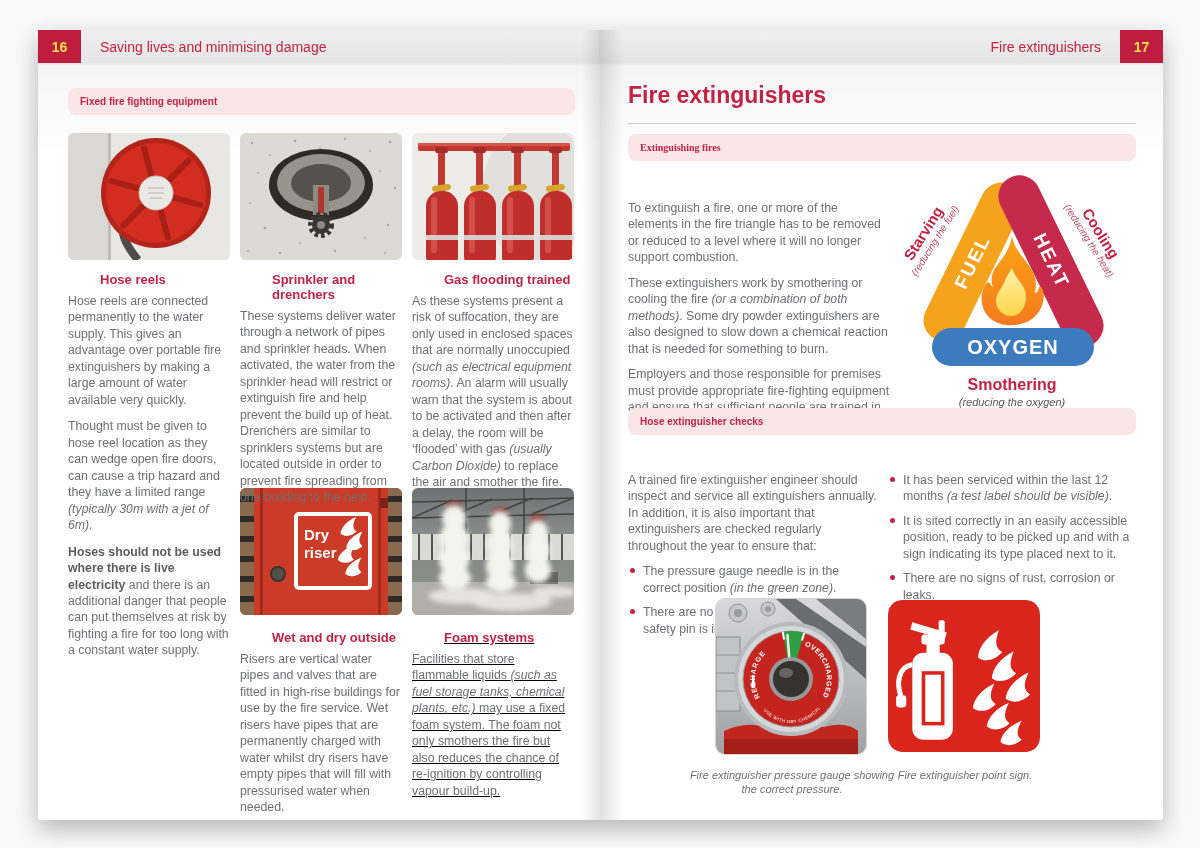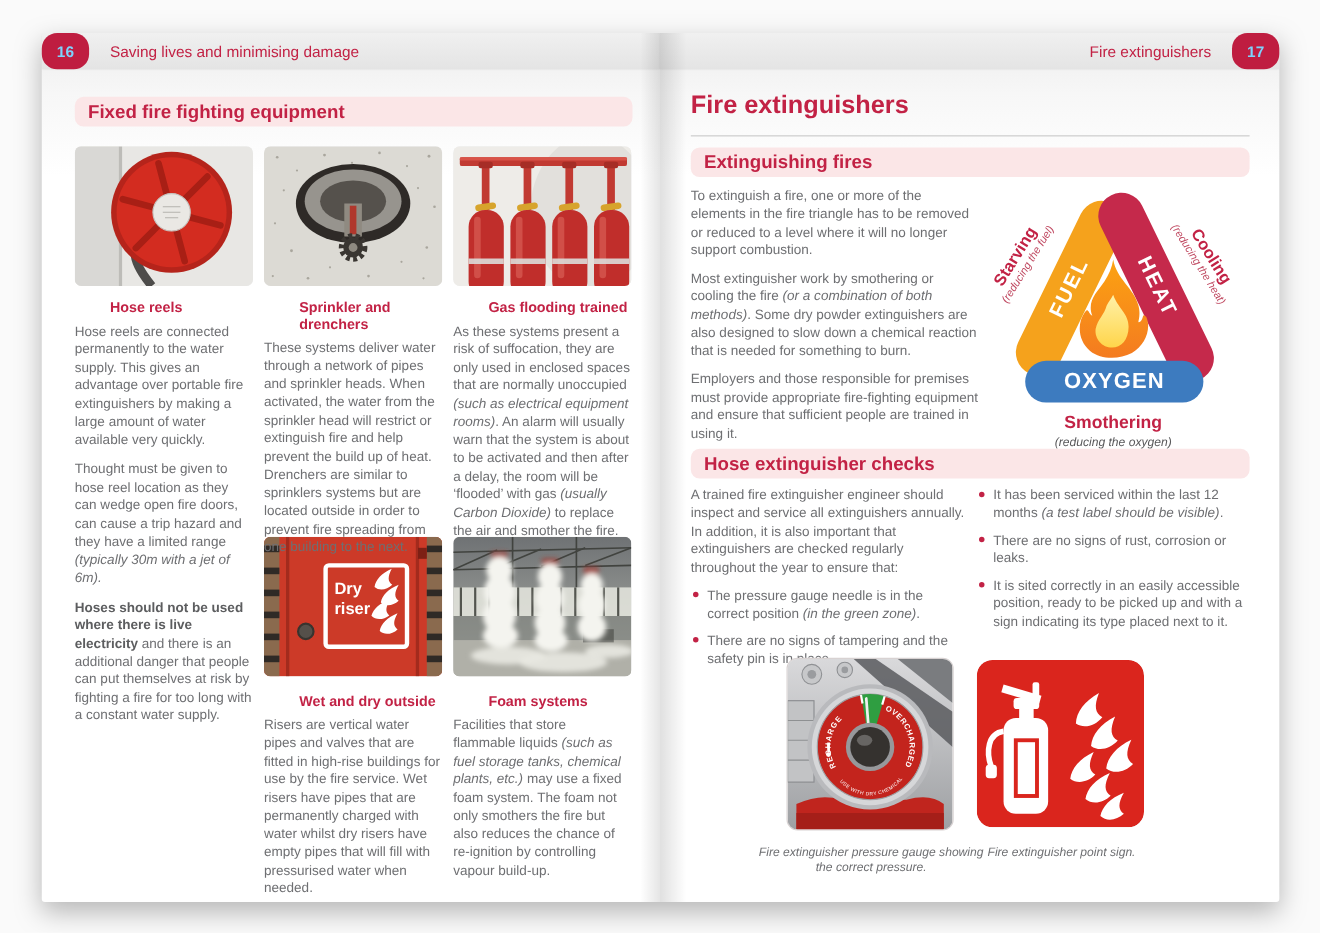--- a/index.html
+++ b/index.html
@@ -12,47 +12,47 @@
           background:linear-gradient(180deg,#ececec 0px,#f7f7f7 55px,#ffffff 130px); }
   .page-left  { left:0; width:562px; border-radius:3px 0 0 3px; }
   .page-right { left:562px; width:563px; border-radius:0 3px 3px 0; }
   .page-left::after  { content:''; position:absolute; right:0; top:0; bottom:0; width:18px;
                        background:linear-gradient(90deg,rgba(0,0,0,0),rgba(0,0,0,.10)); z-index:9; pointer-events:none; }
   .page-right::before{ content:''; position:absolute; left:0; top:0; bottom:0; width:24px;
                        background:linear-gradient(90deg,rgba(0,0,0,.12),rgba(0,0,0,0)); z-index:9; pointer-events:none; }
 
   .band { position:absolute; top:0; left:0; right:0; height:33px;
           background:linear-gradient(180deg,#f0f0f0,#e4e4e4); box-shadow:0 1px 2px rgba(0,0,0,.07); }
-  .pagenum { position:absolute; top:0; width:43px; height:33px; background:#bf1d40; color:#7dd3fc;
-             font-weight:bold; font-size:14px; display:flex; align-items:center; justify-content:center;border-radius:14px; }
+  .pagenum { position:absolute; top:0; width:43px; height:33px; background:#bf1d40; color:#fde047;
+             font-weight:bold; font-size:14px; display:flex; align-items:center; justify-content:center; }
   .pn-left  { left:0; }
   .pn-right { right:0; }
   .band-title { position:absolute; top:0; height:33px; display:flex; align-items:center;
                 color:#c22245; font-size:14px; }
   .bt-left  { left:62px; }
   .bt-right { right:62px; }
 
   .secbar { position:absolute; height:27px; background:#fbe6e7; border-radius:8px;
             display:flex; align-items:center; padding:0 12px;
-            color:#c22245; font-weight:bold; font-size:17px; }
+            color:#c22245; font-weight:bold; font-size:10px; }
 
   .main-title { position:absolute; left:28px; top:52px; font-size:23px; font-weight:bold; color:#c22245; }
   .title-rule { position:absolute; left:28px; top:93px; width:508px; height:1px; background:#c9c9c9; }
 
   .photo { position:absolute; border-radius:6px; overflow:hidden; background:#eee; }
   .photo svg { display:block; }
   .photo-framed { border:1px solid #d8d2d2; border-radius:10px; }
 
   .colblock { position:absolute; width:162px; }
   .colhead { color:#c22245; font-weight:bold; font-size:13px; margin-bottom:6px;padding-left:32px; }
   .p { color:#6e6f72; font-size:12.3px; line-height:1.34; margin-bottom:10px; }
   .it { font-style:italic; }
   .bd { font-weight:bold; color:#5c5d5f; }
 
-  .txtcol { position:absolute; }
+  .txtcol { position:absolute;margin-top:30px; }
   .bul { display:flex; margin-bottom:8px; }
   .bul .dot { flex:none; width:5px; height:5px; border-radius:50%; background:#c22245; margin:5px 8px 0 2px; }
   .bul .p { margin-bottom:0; }
 
   .caption { position:absolute; width:220px; text-align:center; font-style:italic;
              color:#6e6f72; font-size:11px; line-height:1.3; }
 
   
   .triangle { position:absolute; left:288px; top:128px; width:248px; height:262px; }
   .tri-bar { position:absolute; display:flex; align-items:center; justify-content:center;
@@ -306,39 +306,39 @@
     </div>
     <div class="colblock" style="left:202px; top:600px;">
       <div class="colhead">Wet and dry outside</div>
       <p class="p"><span>Risers are vertical water pipes and valves that are fitted in high-rise buildings for use by the fire service. Wet risers have pipes that are permanently charged with water whilst dry risers have empty pipes that will fill with pressurised water when needed.</span></p>
     </div>
 
     <div class="colblock" style="left:374px; top:242px;">
       <div class="colhead">Gas flooding trained</div>
       <p class="p"><span>As these systems present a risk of suffocation, they are only used in enclosed spaces that are normally unoccupied </span><span class="it">(such as electrical equipment rooms)</span><span>. An alarm will usually warn that the system is about to be activated and then after a delay, the room will be ‘flooded’ with gas </span><span class="it">(usually Carbon Dioxide)</span><span> to replace the air and smother the fire.</span></p>
     </div>
-    <div class="colblock" style="left:374px; top:600px;">
+    <div class="colblock" style="left:374px; top:600px;text-decoration:underline;">
       <div class="colhead">Foam systems</div>
       <p class="p"><span>Facilities that store flammable liquids </span><span class="it">(such as fuel storage tanks, chemical plants, etc.)</span><span> may use a fixed foam system. The foam not only smothers the fire but also reduces the chance of re-ignition by controlling vapour build-up.</span></p>
     </div>
   </div>
 
   <div class="page page-right">
     <div class="band"></div>
     <div class="pagenum pn-right">17</div>
     <div class="band-title bt-right">Fire extinguishers</div>
 
     <div class="main-title">Fire extinguishers</div>
     <div class="title-rule"></div>
 
-    <div class="secbar" style="left:28px; top:104px; width:508px;">Extinguishing fires</div>
+    <div class="secbar" style="left:28px; top:104px; width:508px;font-family:Liberation Serif, serif;">Extinguishing fires</div>
 
     <div class="txtcol" style="left:28px; top:140px; width:262px;">
       <p class="p" style="margin-bottom:9px;"><span>To extinguish a fire, one or more of the elements in the fire triangle has to be removed or reduced to a level where it will no longer support combustion.</span></p>
-      <p class="p" style="margin-bottom:9px;"><span>Most extinguisher work by smothering or cooling the fire </span><span class="it">(or a combination of both methods)</span><span>. Some dry powder extinguishers are also designed to slow down a chemical reaction that is needed for something to burn.</span></p>
+      <p class="p" style="margin-bottom:9px;"><span>These extinguishers work by smothering or cooling the fire </span><span class="it">(or a combination of both methods)</span><span>. Some dry powder extinguishers are also designed to slow down a chemical reaction that is needed for something to burn.</span></p>
       <p class="p"><span>Employers and those responsible for premises must provide appropriate fire-fighting equipment and ensure that sufficient people are trained in using it.</span></p>
     </div>
 
     <div class="triangle">
       <div class="tri-bar bar-fuel">
             <span>FUEL</span>
           </div>
       <div class="tri-bar bar-heat">
             <span>HEAT</span>
           </div>
@@ -387,25 +387,25 @@
       </div>
     </div>
 
     <div class="txtcol" style="left:288px; top:412px; width:252px;">
       <div class="bul">
         <span class="dot"></span>
         <p class="p"><span>It has been serviced within the last 12 months </span><span class="it">(a test label should be visible)</span><span>.</span></p>
       </div>
       <div class="bul">
         <span class="dot"></span>
-        <p class="p"><span>There are no signs of rust, corrosion or leaks.</span></p>
+        <p class="p"><span>It is sited correctly in an easily accessible position, ready to be picked up and with a sign indicating its type placed next to it.</span></p>
       </div>
       <div class="bul">
         <span class="dot"></span>
-        <p class="p"><span>It is sited correctly in an easily accessible position, ready to be picked up and with a sign indicating its type placed next to it.</span></p>
+        <p class="p"><span>There are no signs of rust, corrosion or leaks.</span></p>
       </div>
     </div>
 
     <div class="photo photo-framed" style="left:115px; top:568px; width:152px; height:157px;">
       <svg width="150" height="155" viewBox="0 0 150 155">
         <defs>
           <linearGradient id="met" x1="0" y1="0" x2="0" y2="1">
             <stop offset="0" stop-color="#d9d9db"></stop>
                 <stop offset="1" stop-color="#9ea0a3"></stop>
           </linearGradient>

